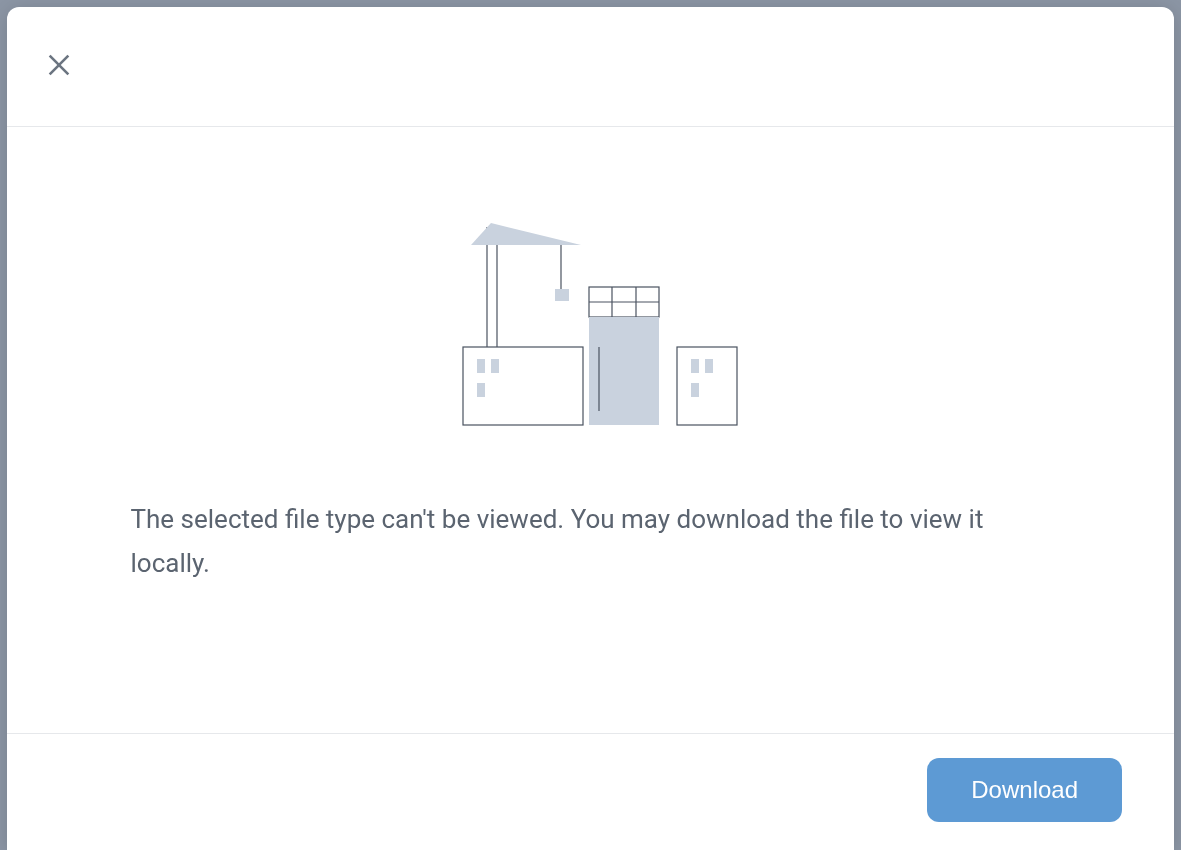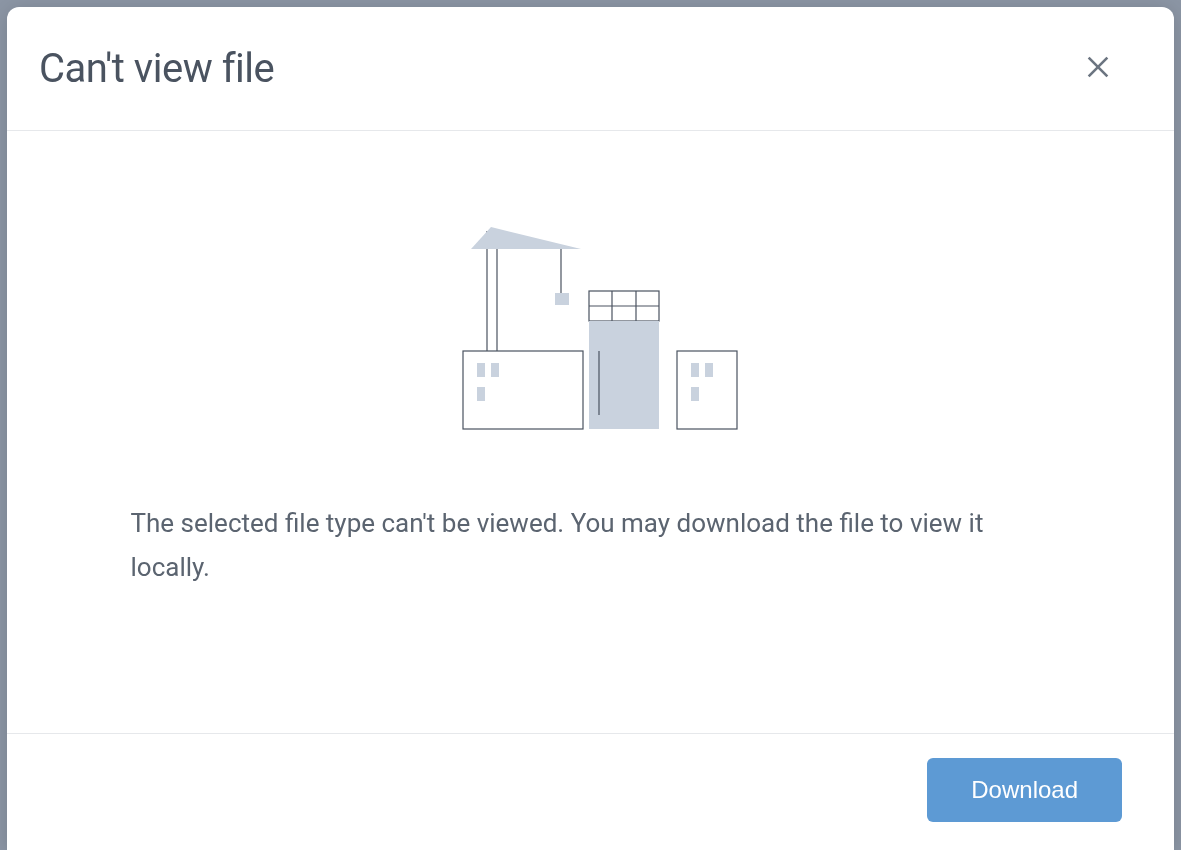--- a/index.html
+++ b/index.html
@@ -97,36 +97,35 @@
     .modal-footer {
       display: flex;
       justify-content: flex-end;
       padding: 24px 52px 28px 52px;
     }
 
     .download-btn {
       background: #5d9ad4;
       color: #ffffff;
       border: none;
-      border-radius: 6px;
+      border-radius: 12px;
       padding: 18px 44px;
       font-size: 24px;
       font-weight: 500;
       cursor: pointer;
     }
   </style>
 </head>
 <body>
 
 <div class="backdrop"></div>
 
 <div class="modal">
 
   <div class="modal-header">
-    <h1 class="modal-title">Can't view file</h1>
     <button class="close-btn">
       <span>
         <svg viewBox="0 0 24 24" fill="none">
           <line x1="4" y1="4" x2="20" y2="20"></line>
           <line x1="20" y1="4" x2="4" y2="20"></line>
         </svg>
       </span>
     </button>
   </div>
 

